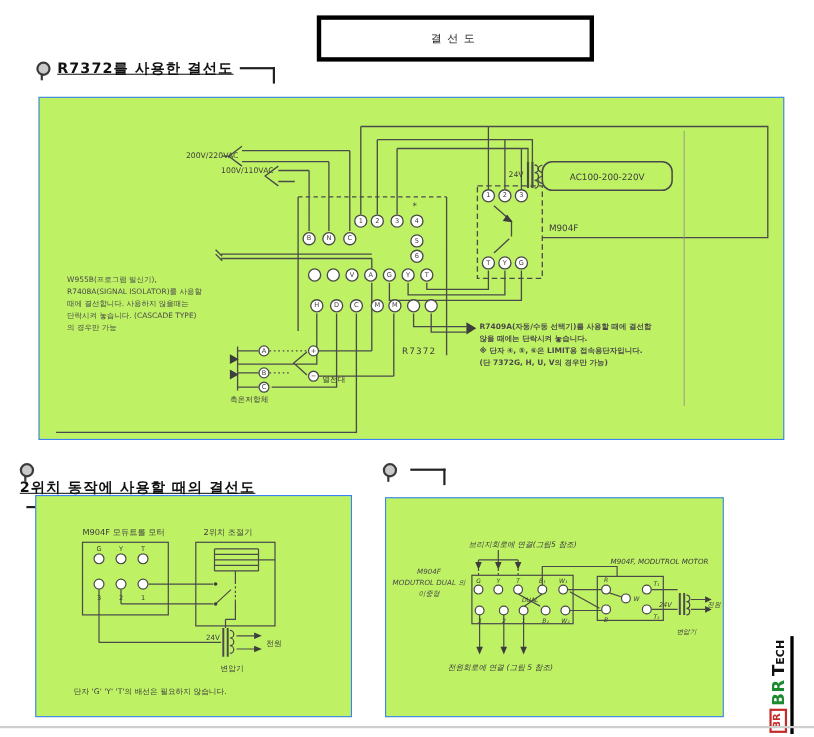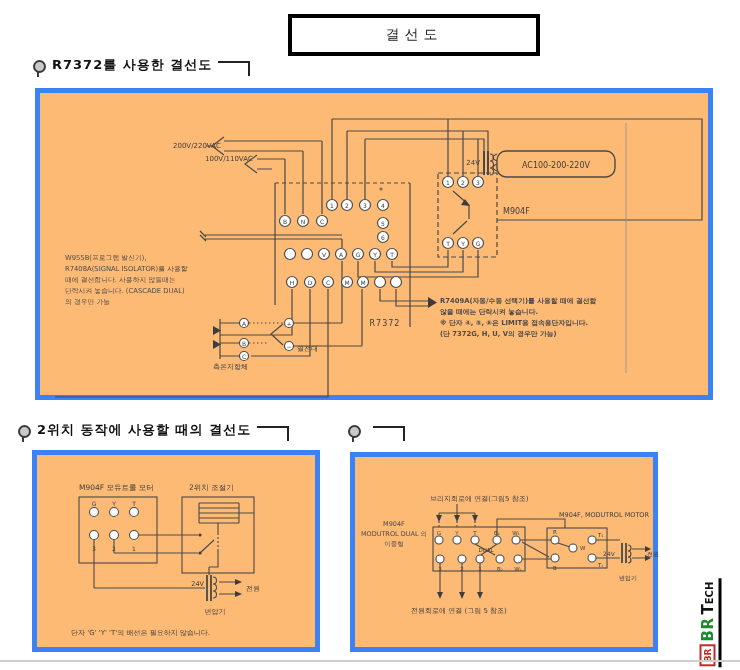--- a/index.html
+++ b/index.html
@@ -2,33 +2,33 @@
 <html><head>
 <meta charset="utf-8">
 <style>
   html,body{margin:0;padding:0;background:#fff;}
   body{font-family:"DejaVu Sans","Liberation Sans",sans-serif;color:#222;}
   .page{position:relative;width:740px;height:670px;background:#fff;overflow:hidden;}
 
   
   .title-box{position:absolute;left:288px;top:14px;width:244px;height:34px;
     border:4px solid #000;display:flex;align-items:center;justify-content:center;
-    font-size:14px;letter-spacing:5px;color:#222;}
-
-  
-  .sec-hdr{position:absolute;display:flex;align-items:center;}
+    font-size:10px;letter-spacing:5px;color:#222;}
+
+  
+  .sec-hdr{position:absolute;display:flex;align-items:flex-start;text-decoration:underline;}
   .hdr-bullet{position:relative;width:9px;height:9px;border-radius:50%;
     background:#c9c9c9;border:2px solid #3a3a3a;margin:3px 6px 0 0;flex:none;}
   .hdr-bullet::after{content:"";position:absolute;left:2px;top:9px;width:2px;height:6px;background:#3a3a3a;}
   .hdr-text{font-weight:bold;font-size:13px;color:#111;white-space:nowrap;letter-spacing:1px;}
   .hdr-line{width:30px;height:13px;border-top:2px solid #222;border-right:2px solid #222;
     margin:8px 0 0 6px;flex:none;}
 
   
-  .dbox{position:absolute;border:5px solid #3b82f6;background:#fdba74;box-sizing:border-box;}
+  .dbox{position:absolute;border:1px solid #3b82f6;background:#bef264;box-sizing:border-box;}
   .dbox svg{display:block;}
 
   .note{position:absolute;font-size:6.8px;line-height:11px;color:#4a4a4a;white-space:nowrap;}
   .note span{display:block;}
   .small-label{position:absolute;font-size:6.5px;line-height:10px;color:#4a4a4a;text-align:center;}
 
   
   text{fill:#3d3d3d;}
   .tl{font-size:6px;text-anchor:middle;dominant-baseline:central;}
   .lab{font-size:7px;}
@@ -187,32 +187,32 @@
         <text class="lab8" x="339" y="101">*</text>
         <text class="lab" x="173" y="276">측온저항체</text>
         <text class="lab" x="257" y="258">열전대</text>
       </g>
     </svg>
 
     <div class="note" style="left:25px;top:160px;">
       <span>W955B(프로그램 발신기),</span>
       <span>R7408A(SIGNAL ISOLATOR)를 사용할</span>
       <span>때에 결선합니다. 사용하지 않을때는</span>
-      <span>단락시켜 놓습니다. (CASCADE DUAL)</span>
+      <span>단락시켜 놓습니다. (CASCADE TYPE)</span>
       <span>의 경우만 가능</span>
     </div>
     <div class="note" style="left:400px;top:203px;font-weight:bold;">
       <span>R7409A(자동/수동 선택기)를 사용할 때에 결선합</span>
       <span>않을 때에는 단락시켜 놓습니다.</span>
       <span>※ 단자 ④, ⑤, ⑥은 LIMIT용 접속용단자입니다.</span>
       <span>(단 7372G, H, U, V의 경우만 가능)</span>
     </div>
   </div>
 
-  <div class="sec-hdr" style="left:18px;top:418px;">
+  <div class="sec-hdr" style="left:18px;top:418px;flex-direction:column;">
     <span class="hdr-bullet"></span>
     <span class="hdr-text">2위치 동작에 사용할 때의 결선도</span>
     <span class="hdr-line"></span>
   </div>
 
   <div class="dbox" style="left:20px;top:450px;width:288px;height:202px;margin-left:12px;">
     <svg width="286" height="200" viewBox="0 0 286 200">
       <g stroke="#4a4a4a" stroke-width="1.1" fill="none">
         <rect x="42" y="42" width="78" height="66"></rect>
         <rect x="145" y="42" width="72" height="76"></rect>
@@ -261,21 +261,21 @@
         <text class="lab" x="34" y="180">단자 'G' 'Y' 'T'의 배선은 필요하지 않습니다.</text>
       </g>
     </svg>
   </div>
 
   <div class="sec-hdr" style="left:348px;top:418px;">
     <span class="hdr-bullet"></span>
     <span class="hdr-line"></span>
   </div>
 
-  <div class="dbox" style="left:350px;top:452px;width:308px;height:200px;">
+  <div class="dbox" style="left:350px;top:452px;width:308px;height:200px;font-style:italic;">
     <svg width="306" height="198" viewBox="0 0 306 198">
       <g stroke="#4a4a4a" stroke-width="1.1" fill="none">
 
         <path d="M84,56 H120 M102,56 V47"></path>
         <path d="M84,56 V70 M102,56 V70 M120,56 V70" stroke-dasharray="2,2"></path>
         <rect x="78" y="70" width="92" height="44"></rect>
         <path d="M120,87 L140,98 M142,87 L126,98"></path>
         <rect x="192" y="71" width="60" height="40"></rect>
         <path d="M165,83 H196 M165,102 H196 M167,85 L194,100
                  M142,79 V62 H210 V71 M203,86 L215,90

